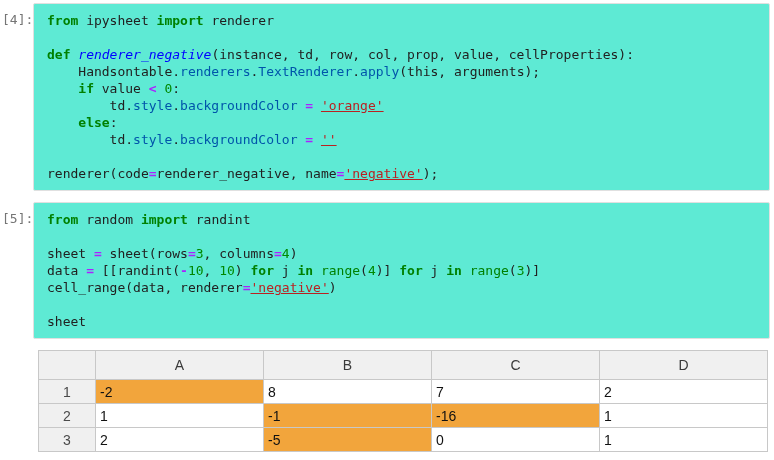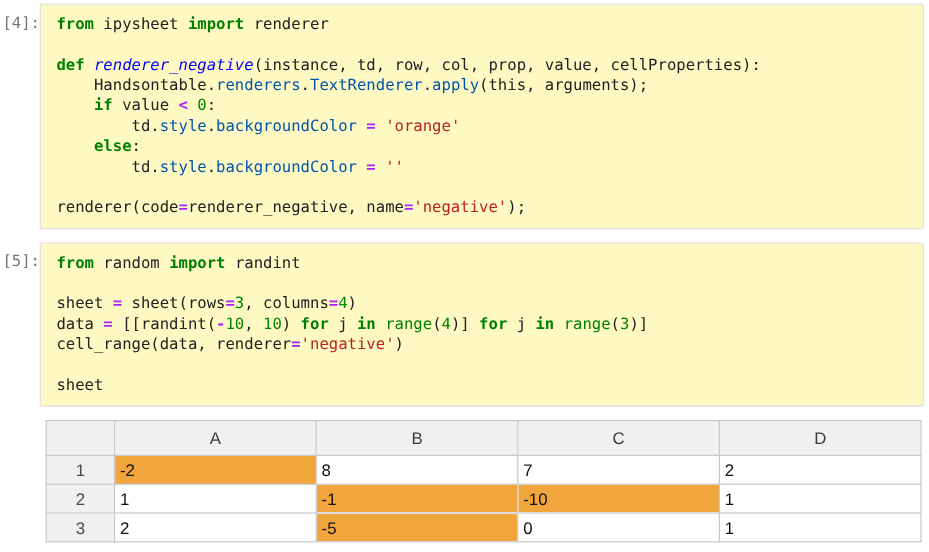--- a/index.html
+++ b/index.html
@@ -10,38 +10,38 @@
 
   .cell { display: flex; align-items: stretch; margin-bottom: 11px; }
   .prompt {
     width: 33px; flex: 0 0 33px;
     font-family: "DejaVu Sans Mono", monospace;
     font-size: 13px; color: #757575;
     padding-top: 9px; padding-left: 2px;
   }
   .input {
     flex: 1; margin-right: 4px;
-    background: #fef9c3;
+    background: #5eead4;
     border: 1px solid #e0e0e0;
     border-radius: 2px;
     padding: 8px 8px 8px 13px;
     font-family: "DejaVu Sans Mono", monospace;
     font-size: 13px; line-height: 17px;
     color: #212121;
     white-space: pre;
     cursor: text;
   }
   .cm-line { height: 17px; }
 
   .tok-k { color: var(--tok-k); font-weight: bold; }   
   .tok-d { color: var(--tok-d); font-style: italic; }                      
   .tok-p { color: var(--tok-p); }                      
   .tok-o { color: var(--tok-o); font-weight: bold; }   
   .tok-n { color: var(--tok-n); }                      
-  .tok-s { color: var(--tok-s); }                      
+  .tok-s { color: var(--tok-s); text-decoration: underline; }                      
   .tok-b { color: var(--tok-b); margin-top: 14px; }                      
   .tok-t { color: var(--tok-t); }                      
 
   .output { margin-left: 38px; margin-top: 8px; }
   table.sheet {
     border-collapse: collapse;
     table-layout: fixed;
     font-family: "Liberation Sans", sans-serif;
     font-size: 14px;
     background: #ffffff;
@@ -103,21 +103,21 @@
             <th>1</th>
             <td class="neg">-2</td>
             <td>8</td>
             <td>7</td>
             <td>2</td>
           </tr>
           <tr>
             <th>2</th>
             <td>1</td>
             <td class="neg">-1</td>
-            <td class="neg">-10</td>
+            <td class="neg">-16</td>
             <td>1</td>
           </tr>
           <tr>
             <th>3</th>
             <td>2</td>
             <td class="neg">-5</td>
             <td>0</td>
             <td>1</td>
           </tr>
         </tbody>

